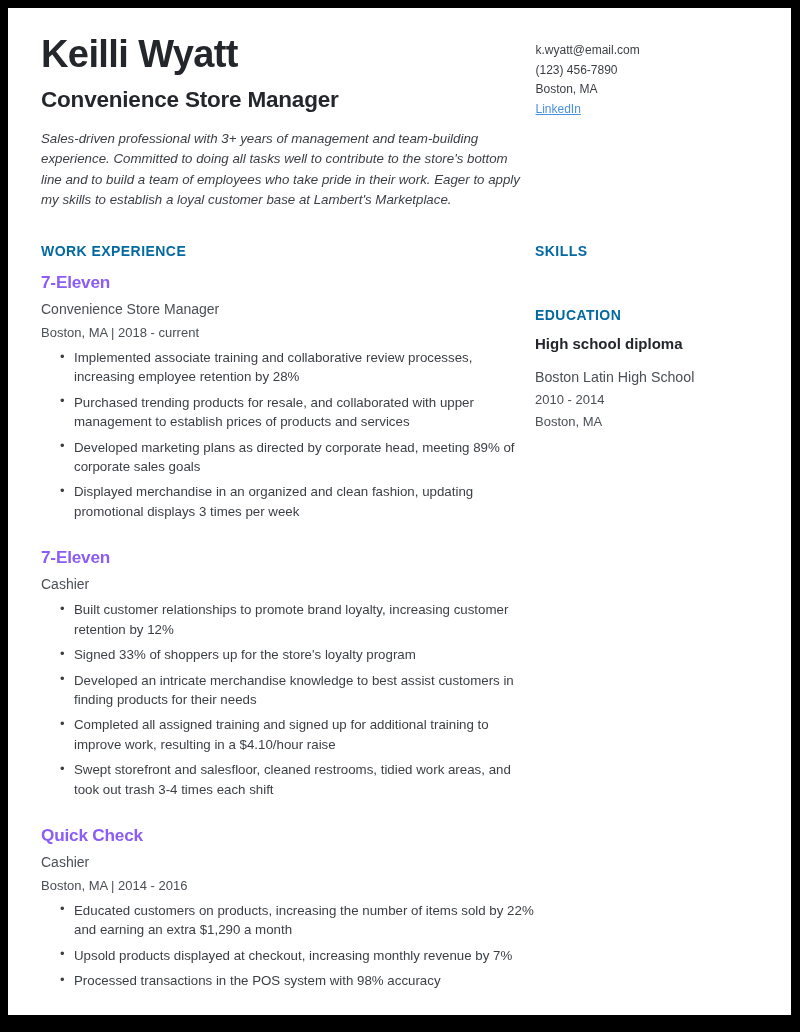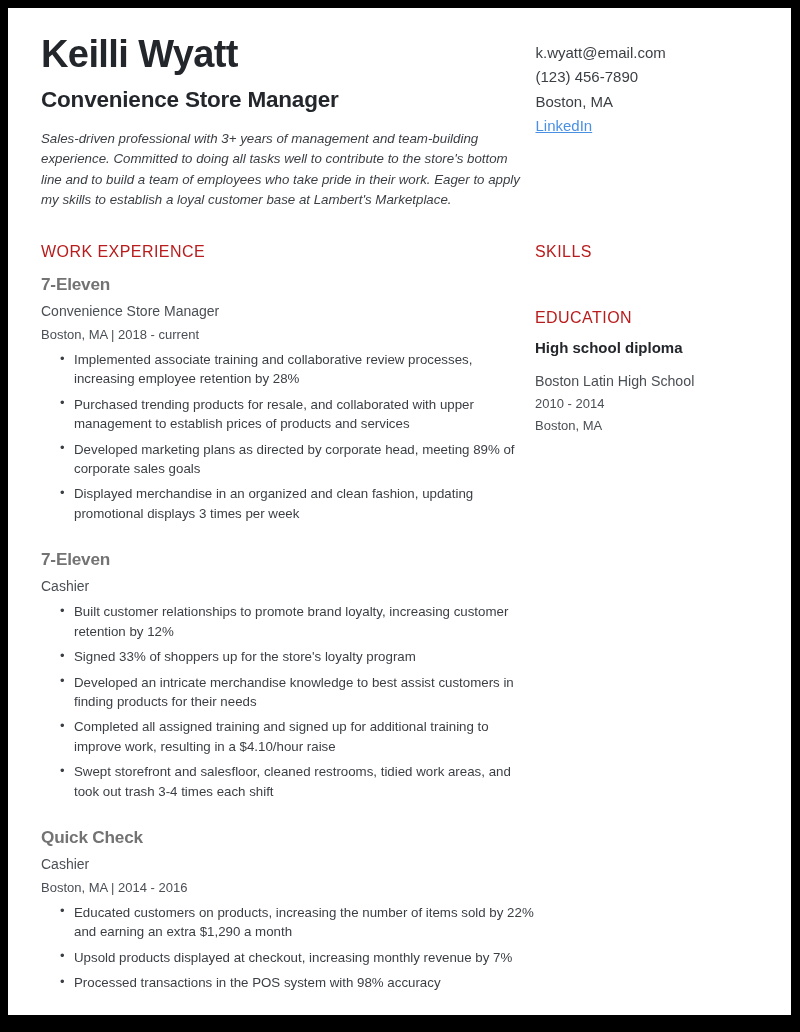--- a/index.html
+++ b/index.html
@@ -59,21 +59,21 @@
     font-style: italic;
     color: #3b3f44;
     line-height: 1.52;
     margin-top: 17px;
     width: 487px;
   }
 
   .contact {
     width: 225px;
     padding-top: 7px;
-    font-size: 15px;
+    font-size: 12px;
     color: #3b3f44;
     line-height: 1.63;
   }
   .contact div { white-space: nowrap; }
 
   .contact a.link {
     color: #4a90e2;
     text-decoration: underline;
   }
 
@@ -81,35 +81,35 @@
   .body {
     display: flex;
     justify-content: space-between;
     margin-top: 33px;
   }
 
   .col-main  { width: 505px; }
   .col-side  { width: 228px; }
 
   .section-title {
-    font-size: 16px;
-    font-weight: 400;
-    color: #b91c1c;
+    font-size: 14px;
+    font-weight: 700;
+    color: #0369a1;
     letter-spacing: 0.45px;
     text-transform: uppercase;
   }
 
   
   .job { margin-top: 13px; }
   .job + .job { margin-top: 26px; }
 
   .job-company {
     font-size: 17.2px;
     font-weight: 700;
-    color: #737373;
+    color: #8b5cf6;
     letter-spacing: -0.2px;
   }
 
   .job-title {
     font-size: 14px;
     color: #4a4f55;
     margin-top: 8px;
   }
 
   .job-meta {

